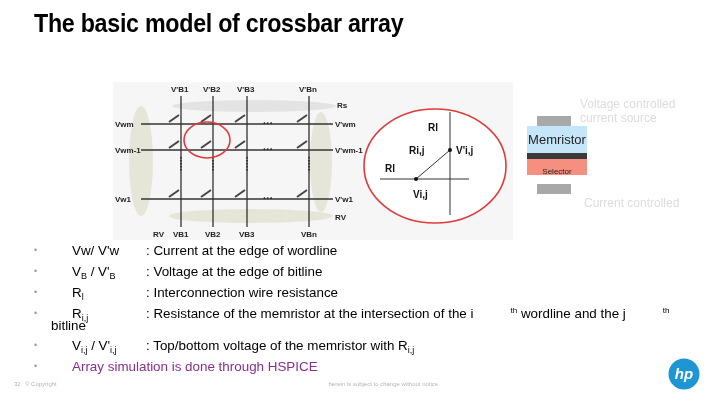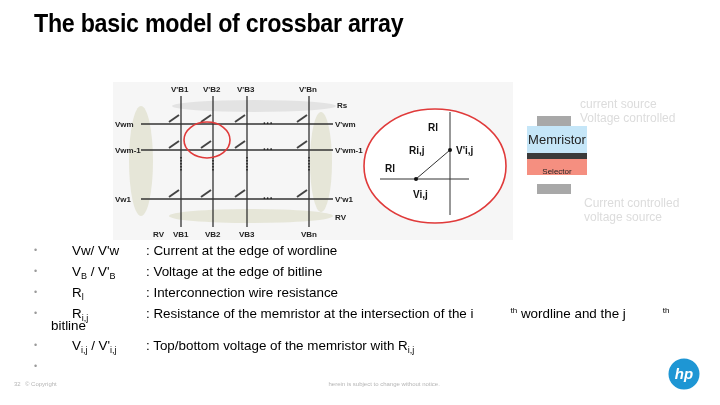--- a/index.html
+++ b/index.html
@@ -113,35 +113,34 @@
   <g font-family="Liberation Sans, sans-serif" font-size="10" font-weight="bold" fill="#111">
     <text x="315" y="49">Rl</text>
     <text x="272" y="90">Rl</text>
     <text x="296" y="72">Ri,j</text>
     <text x="343" y="72">V'i,j</text>
     <text x="300" y="116">Vi,j</text>
   </g>
 </svg>
 
 <div class="callout-text callout-top">
+  <div>Voltage controlled</div>
   <div>current source</div>
-  <div>Voltage controlled</div>
 </div>
 
 <div class="device">
   <div class="dev-cap" style="top:0;"></div>
   <div class="dev-mem">Memristor</div>
   <div class="dev-sep"></div>
   <div class="dev-sel">Selector</div>
   <div class="dev-cap" style="top:68px;"></div>
 </div>
 
 <div class="callout-text callout-bottom">
   <div>Current controlled</div>
-  <div>voltage source</div>
 </div>
 
 <div class="bullets">
   <div class="bullet">
     <span class="dot">•</span>
     <span class="term">Vw/ V'w</span>
     <span class="desc">: Current at the edge of wordline</span>
   </div>
   <div class="bullet">
     <span class="dot">•</span>
@@ -159,20 +158,21 @@
     <span class="desc"><span>: Resistance of the memristor at the intersection of the i</span><sup>th</sup><span> wordline and the j</span><sup>th</sup></span>
     <span class="cont">bitline</span>
   </div>
   <div class="bullet">
     <span class="dot">•</span>
     <span class="term"><span>V</span><sub>i,j</sub><span> / V'</span><sub>i,j</sub></span>
     <span class="desc"><span>: Top/bottom voltage of the memristor with R</span><sub>i,j</sub></span>
   </div>
   <div class="bullet">
     <span class="dot">•</span>
+    <span class="term purple">Array simulation is done through HSPICE</span>
   </div>
 </div>
 
 <div class="page-num">32</div>
 <div class="footer">
   <span>© Copyright</span>
   <span style="margin-left:270px;">herein is subject to change without notice.</span>
 </div>
 
 <svg class="hp-logo" viewBox="0 0 32 32" xmlns="http://www.w3.org/2000/svg">

